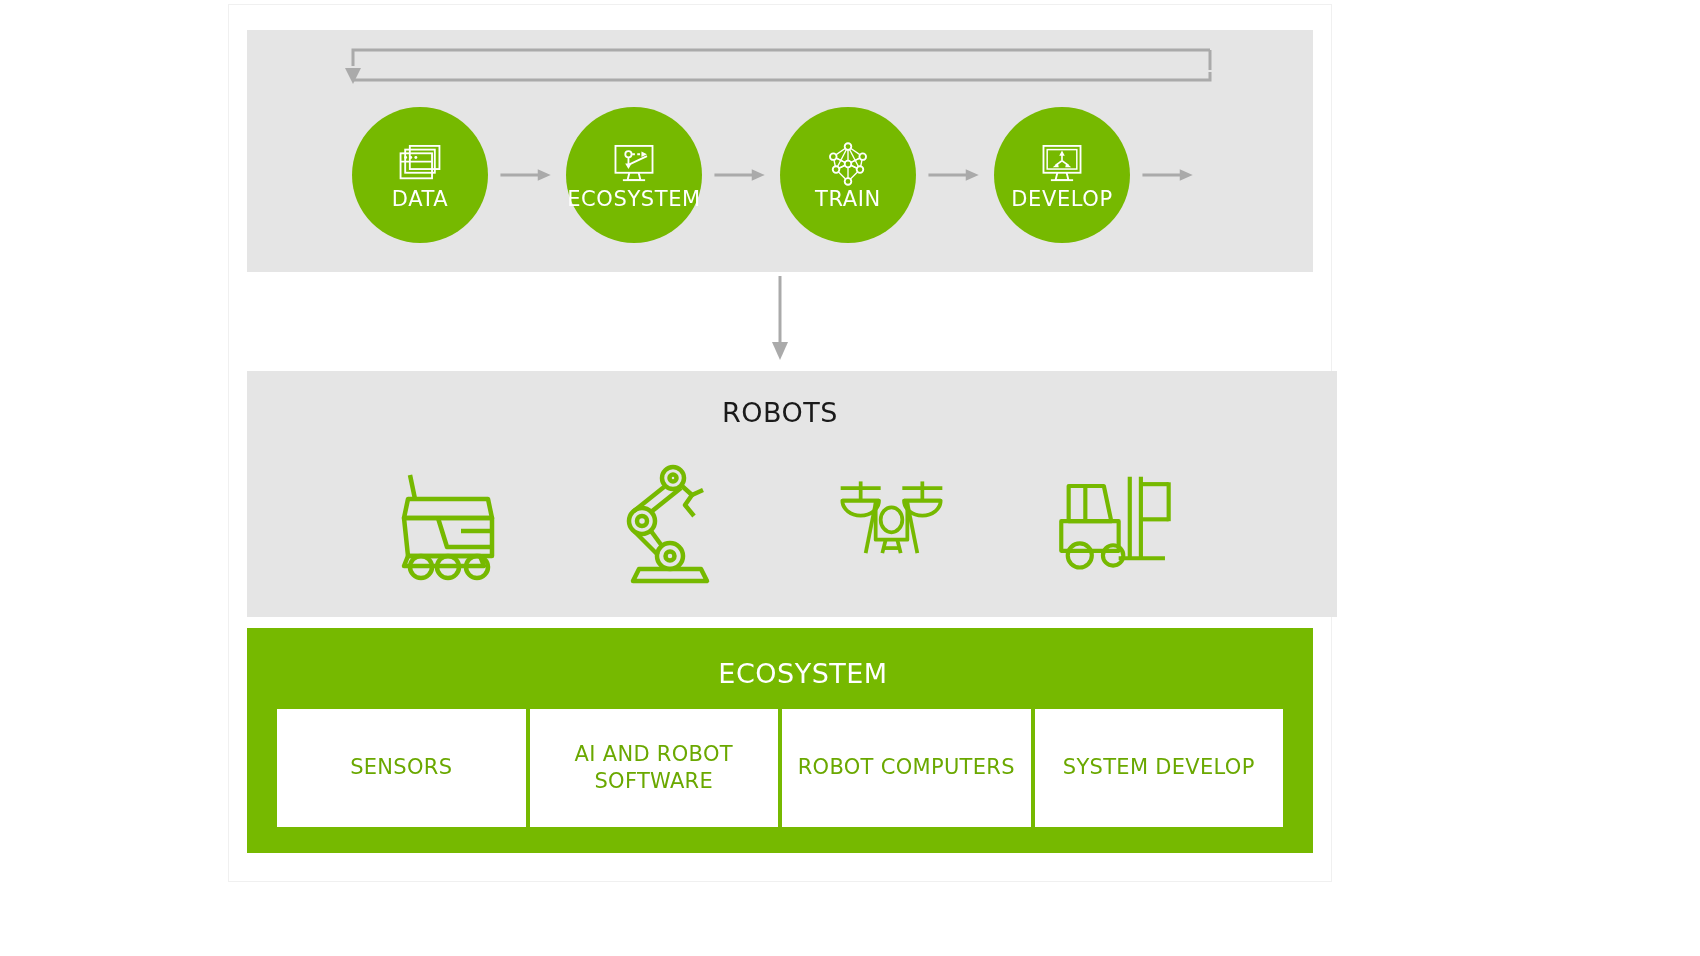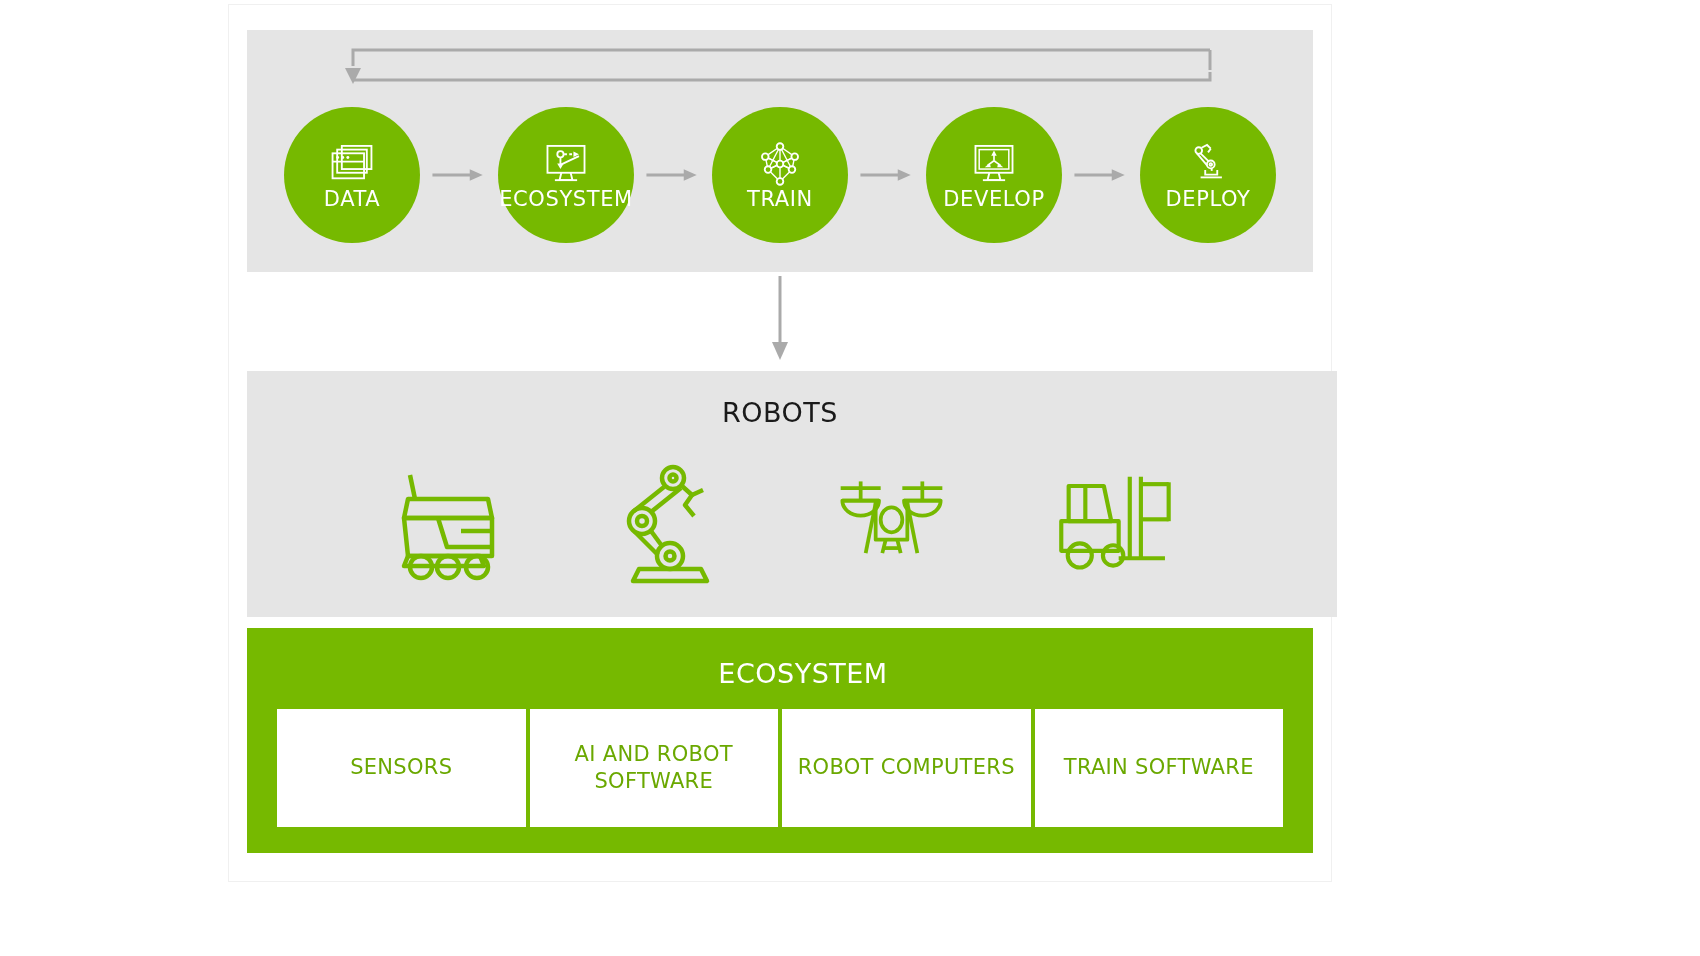--- a/index.html
+++ b/index.html
@@ -327,39 +327,20 @@
         <span class="stage-label">DEVELOP</span>
       </div>
 
       <span class="stage-arrow">
         <svg viewBox="0 0 78 18" width="56" height="14">
           <line x1="2" y1="9" x2="58" y2="9" stroke="#aaaaaa" stroke-width="4"></line>
           <polygon points="72,9 54,1 54,17" fill="#aaaaaa"></polygon>
         </svg>
       </span>
 
-      <div class="stage">
-        <span class="stage-icon">
-          <svg viewBox="0 0 54 46" width="50" height="43">
-            <g stroke="#ffffff" stroke-width="2" fill="none">
-              <circle cx="17" cy="9" r="3.6"></circle>
-              <circle cx="30" cy="24" r="4.2"></circle>
-              <circle cx="30" cy="24" r="1.4"></circle>
-              <line x1="19" y1="12" x2="28" y2="21"></line>
-              <line x1="15" y1="12" x2="26" y2="25"></line>
-              <path d="M 20 6 L 26 3 L 30 7"></path>
-              <path d="M 30 7 L 27 11"></path>
-              <path d="M 24 30 L 24 35 L 37 35 L 37 30"></path>
-              <line x1="19" y1="38" x2="42" y2="38"></line>
-              <path d="M 31 28 L 31 31"></path>
-            </g>
-          </svg>
-        </span>
-        <span class="stage-label">DEPLOY</span>
-      </div>
 
     </div>
   </div>
 
   <div class="connector">
     <svg viewBox="0 0 40 86" width="40" height="86">
       <line x1="20" y1="0" x2="20" y2="72" stroke="#aaaaaa" stroke-width="3"></line>
       <polygon points="20,84 12,66 28,66" fill="#aaaaaa"></polygon>
     </svg>
   </div>
@@ -455,18 +436,18 @@
       <div class="eco-box">
         <span class="eco-label">SENSORS</span>
       </div>
       <div class="eco-box">
         <span class="eco-label">AI AND ROBOT SOFTWARE</span>
       </div>
       <div class="eco-box">
         <span class="eco-label">ROBOT COMPUTERS</span>
       </div>
       <div class="eco-box">
-        <span class="eco-label">TRAIN SOFTWARE</span>
+        <span class="eco-label">SYSTEM DEVELOP</span>
       </div>
     </div>
   </div>
 
 </div>
 
 </body></html>

